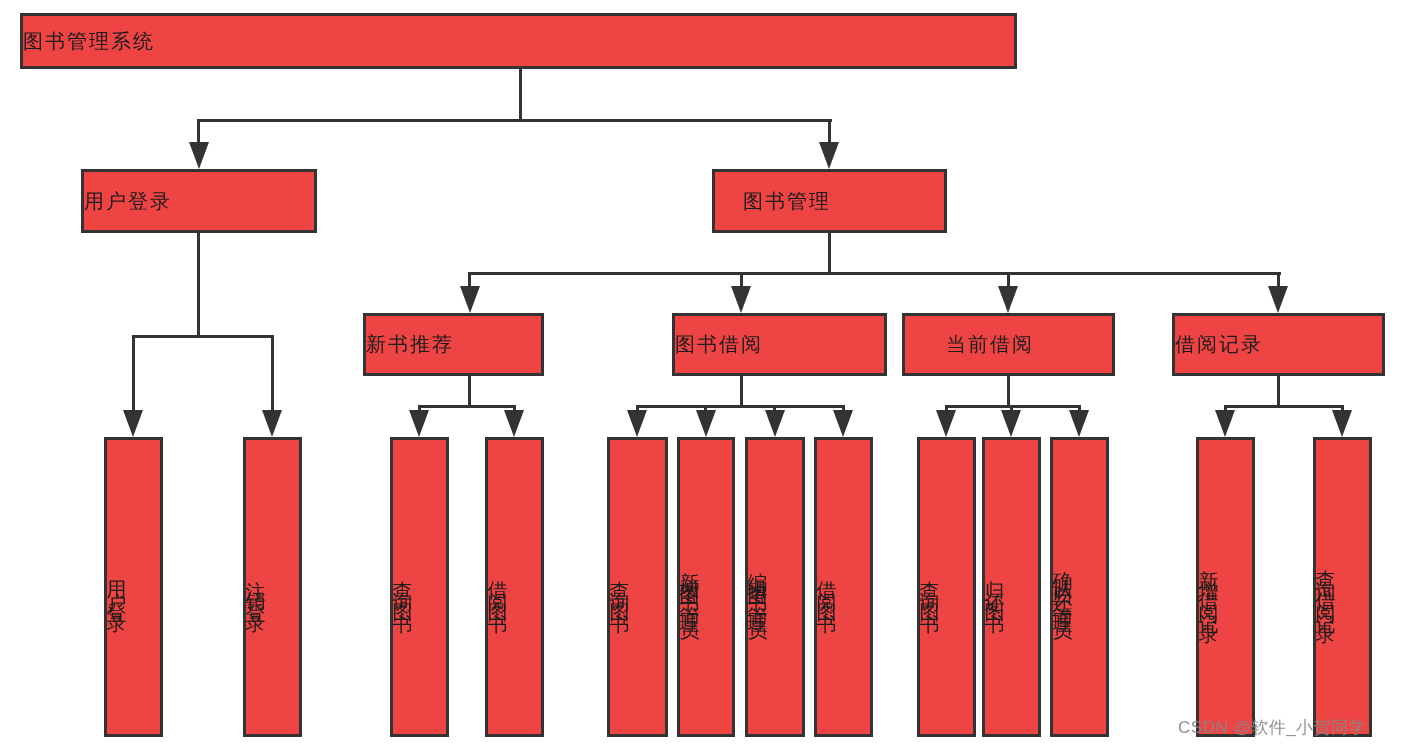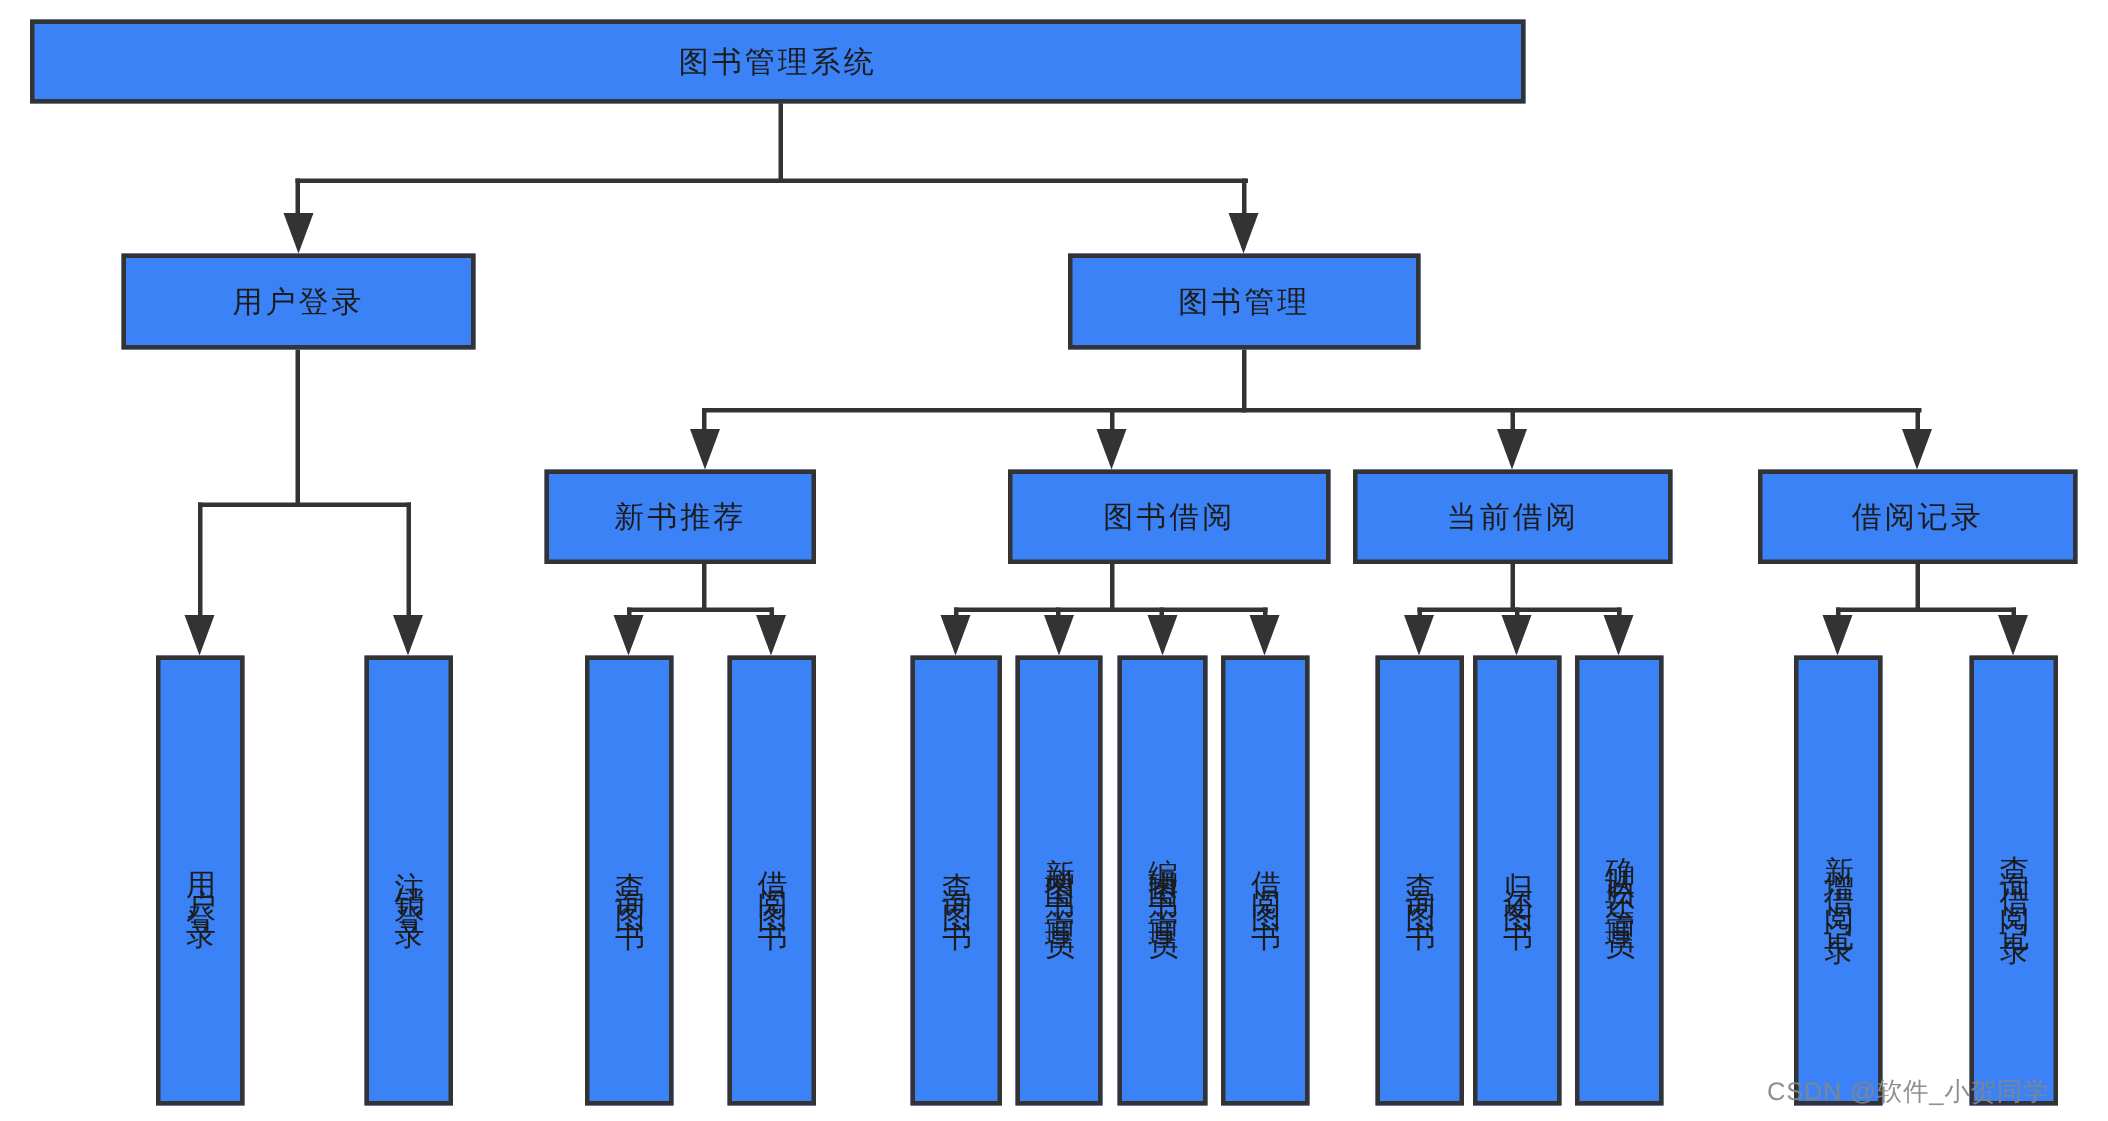--- a/index.html
+++ b/index.html
@@ -6,26 +6,25 @@
   .canvas {
     position: relative;
     width: 1405px;
     height: 747px;
     background: #ffffff;
     overflow: hidden;
     font-family: "Liberation Sans", "DejaVu Sans", sans-serif;
   }
   .node {
     position: absolute;
-    background: #3b82f6;
+    background: #ef4444;
     border: 3px solid #333333;
     box-sizing: border-box;
     display: flex;
     align-items: center;
-    justify-content: center;
     color: #1c1c1c;
     z-index: 2;
   }
   .hlabel {
     font-size: 20px;
     letter-spacing: 2px;
     white-space: nowrap;
   }
   .vtext {
     writing-mode: vertical-rl;
@@ -74,21 +73,21 @@
     <div class="line" style="left:197px; top:119px; width:635px; height:3px;"></div>
     <div class="line" style="left:197px; top:119px; width:3px; height:26px;"></div>
     <div class="arrowhead" style="left:189px; top:142px;"></div>
     <div class="line" style="left:828px; top:119px; width:3px; height:26px;"></div>
     <div class="arrowhead" style="left:819px; top:142px;"></div>
   </div>
 
   <div class="node" style="left:81px; top:169px; width:236px; height:64px;">
     <span class="hlabel">用户登录</span>
   </div>
-  <div class="node" style="left:712px; top:169px; width:235px; height:64px;">
+  <div class="node" style="left:712px; top:169px; width:235px; height:64px;padding-left:28px;">
     <span class="hlabel">图书管理</span>
   </div>
 
   <div>
     <div class="line" style="left:197px; top:233px; width:3px; height:104px;"></div>
     <div class="line" style="left:132px; top:335px; width:142px; height:3px;"></div>
     <div class="line" style="left:132px; top:335px; width:3px; height:77px;"></div>
     <div class="arrowhead" style="left:123px; top:410px;"></div>
     <div class="line" style="left:271px; top:335px; width:3px; height:77px;"></div>
     <div class="arrowhead" style="left:262px; top:410px;"></div>
@@ -106,21 +105,21 @@
     <div class="line" style="left:1277px; top:272px; width:3px; height:16px;"></div>
     <div class="arrowhead" style="left:1268px; top:286px;"></div>
   </div>
 
   <div class="node" style="left:363px; top:313px; width:181px; height:63px;">
     <span class="hlabel">新书推荐</span>
   </div>
   <div class="node" style="left:672px; top:313px; width:215px; height:63px;">
     <span class="hlabel">图书借阅</span>
   </div>
-  <div class="node" style="left:902px; top:313px; width:213px; height:63px;">
+  <div class="node" style="left:902px; top:313px; width:213px; height:63px;padding-left:41px;">
     <span class="hlabel">当前借阅</span>
   </div>
   <div class="node" style="left:1172px; top:313px; width:213px; height:63px;">
     <span class="hlabel">借阅记录</span>
   </div>
 
   <div>
     <div class="line" style="left:468px; top:376px; width:3px; height:31px;"></div>
     <div class="line" style="left:418px; top:405px; width:98px; height:3px;"></div>
     <div class="line" style="left:418px; top:405px; width:3px; height:10px;"></div>

